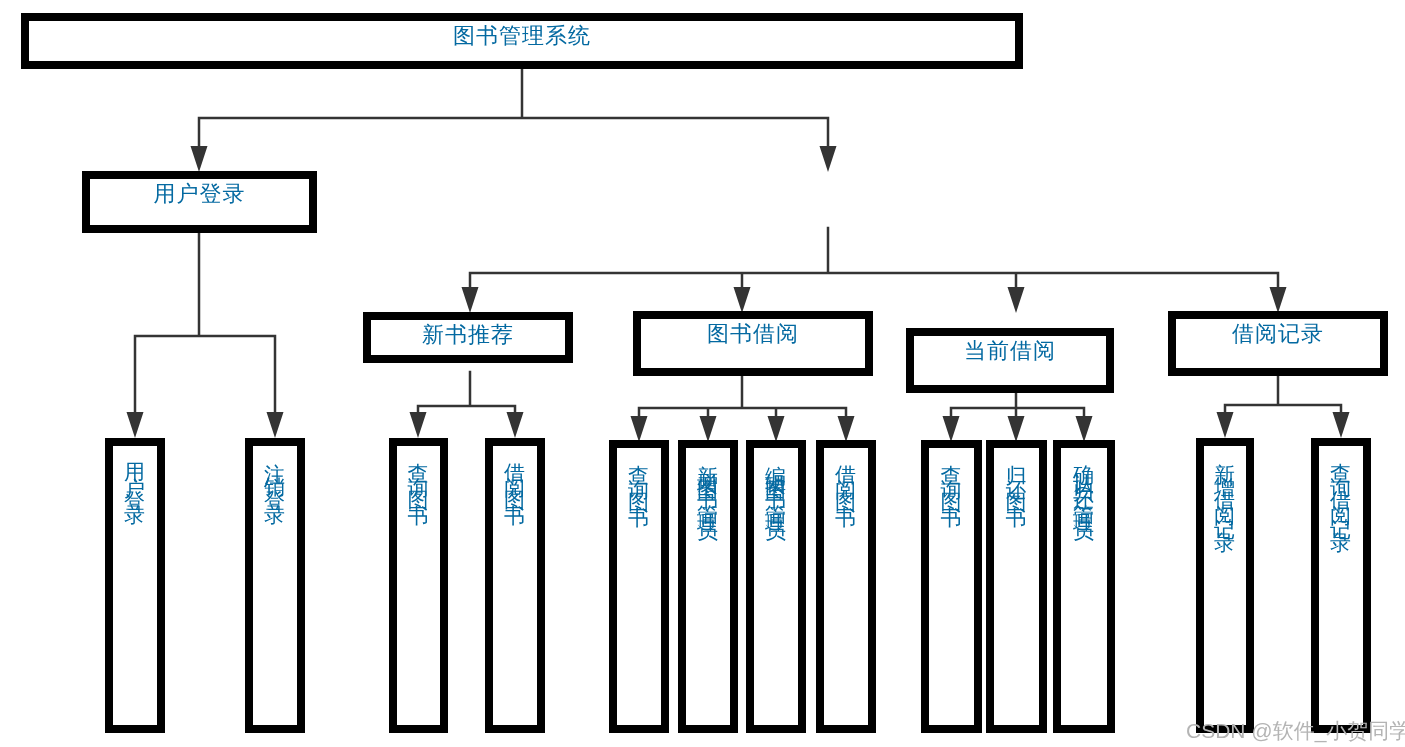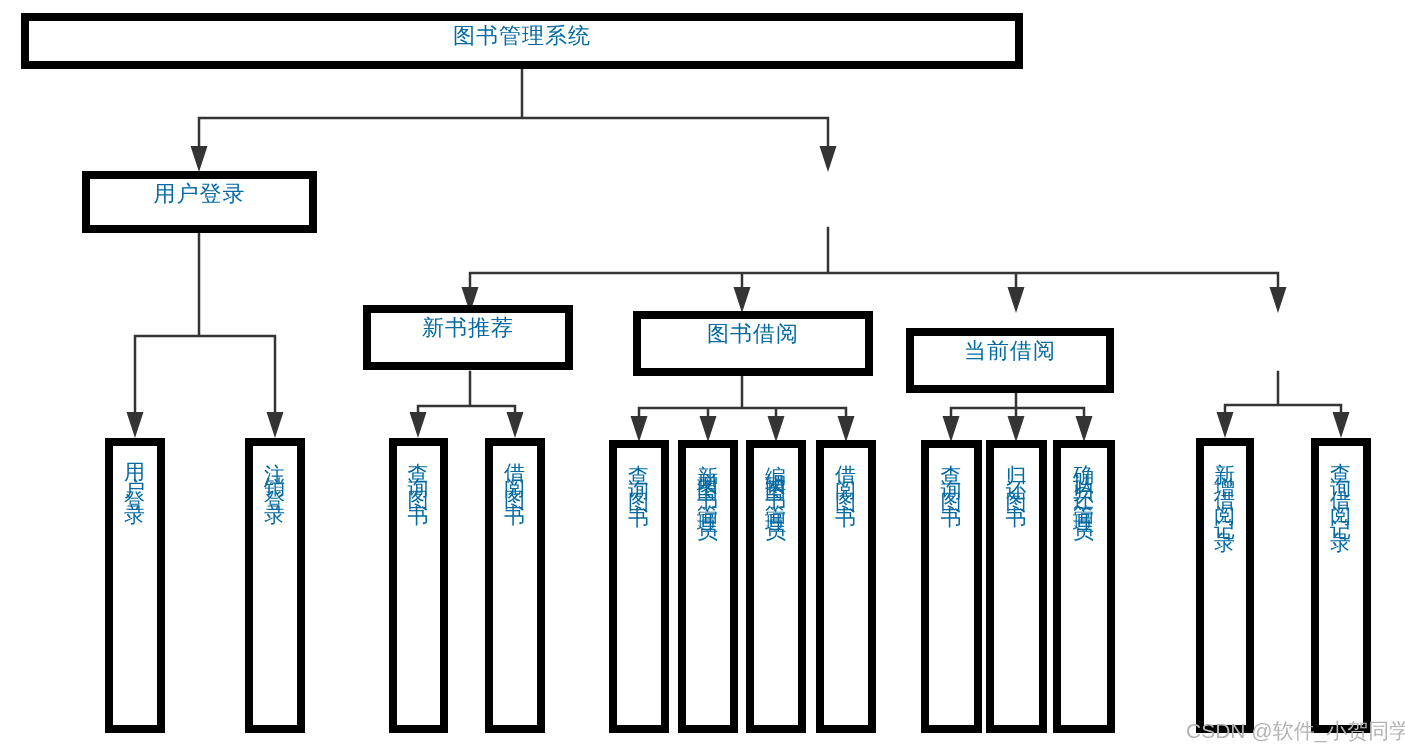--- a/index.html
+++ b/index.html
@@ -63,28 +63,31 @@
   </svg>
 
   <div class="node h" style="left:21px;top:13px;width:1002px;height:56px">
     <span class="lbl">图书管理系统</span>
   </div>
 
   <div class="node h" style="left:82px;top:171px;width:235px;height:62px">
     <span class="lbl">用户登录</span>
   </div>
 
-  <div class="node h" style="left:363px;top:305px;width:210px;height:65px">
+  <div class="node h" style="left:363px;top:312px;width:210px;height:51px">
     <span class="lbl">新书推荐</span>
   </div>
   <div class="node h" style="left:633px;top:311px;width:240px;height:65px">
     <span class="lbl">图书借阅</span>
   </div>
   <div class="node h" style="left:906px;top:328px;width:208px;height:65px">
     <span class="lbl">当前借阅</span>
+  </div>
+  <div class="node h" style="left:1168px;top:311px;width:220px;height:65px">
+    <span class="lbl">借阅记录</span>
   </div>
 
   <div class="node v" style="left:105px;top:438px;width:60px;height:295px">
     <span class="lbl">用户登录</span>
   </div>
   <div class="node v" style="left:245px;top:438px;width:60px;height:295px">
     <span class="lbl">注销登录</span>
   </div>
 
   <div class="node v" style="left:389px;top:438px;width:59px;height:295px">

